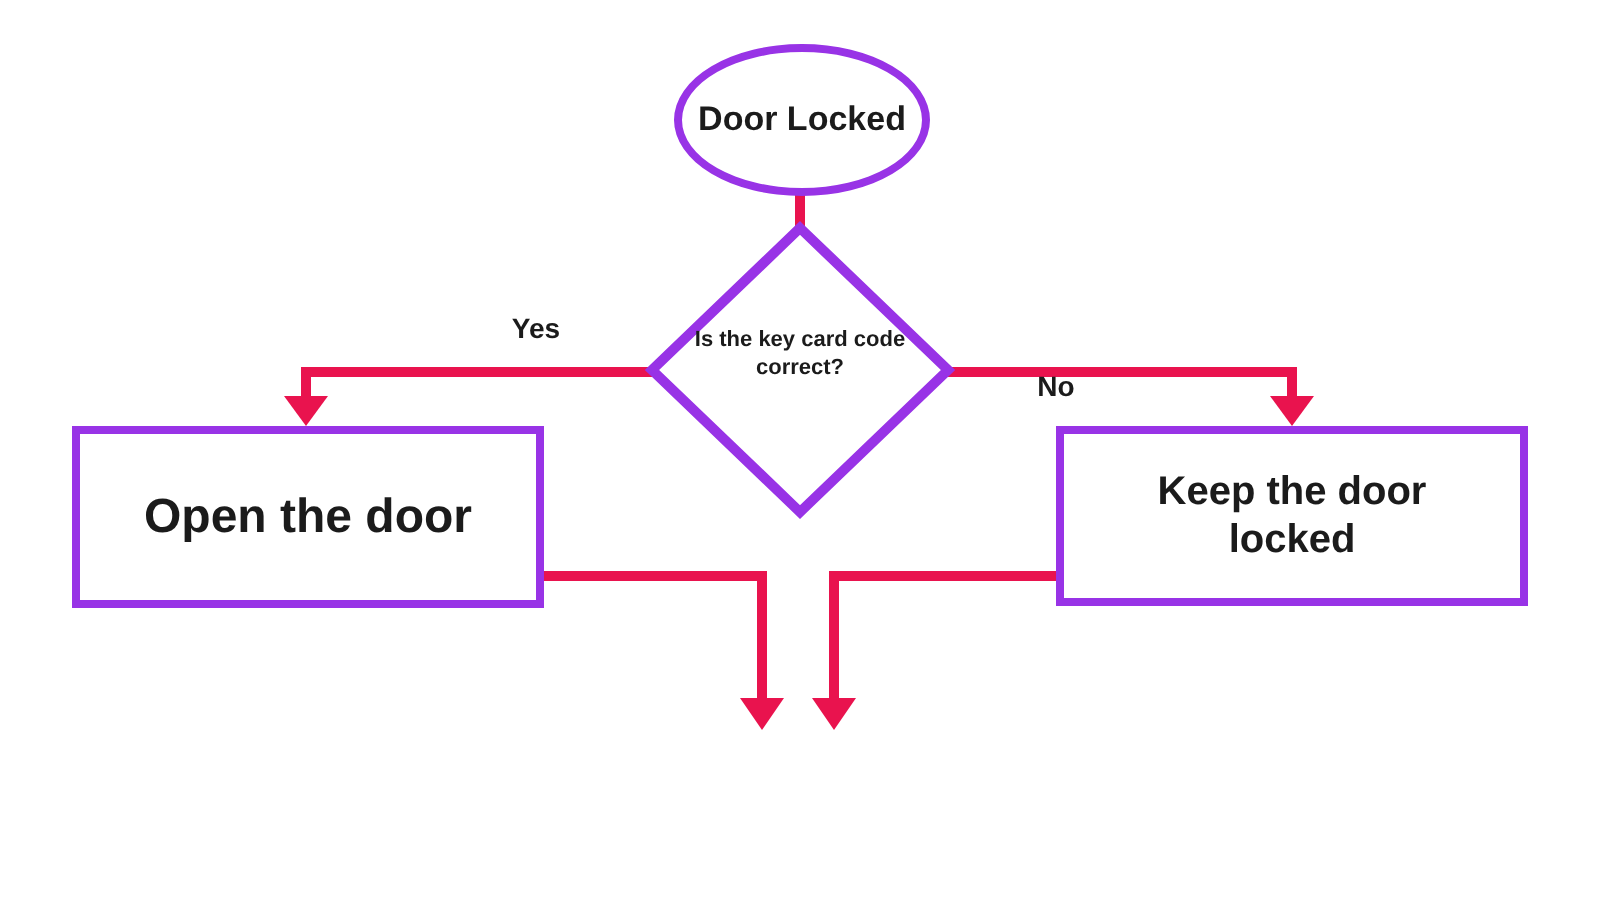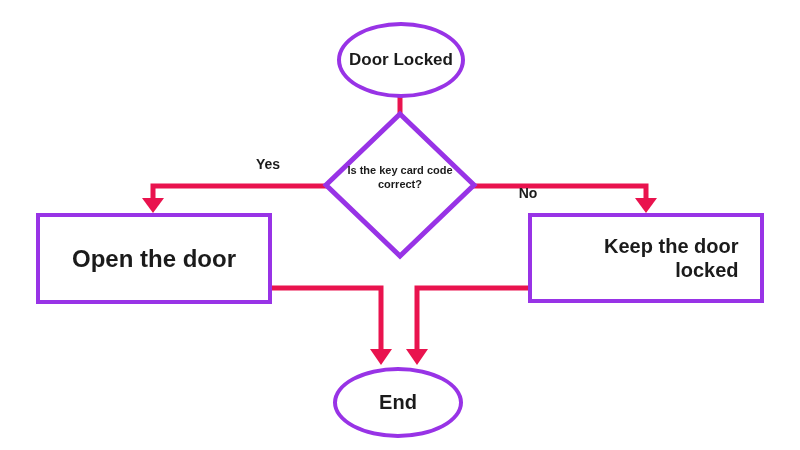--- a/index.html
+++ b/index.html
@@ -46,21 +46,21 @@
     background: var(--background);
     border: 4px solid var(--shape-border);
     font-weight: bold;
     color: var(--text);
   }
   .ellipse { border-radius: 50%; }
   .node-start { left: 337px; top: 22px;  width: 128px; height: 76px; font-size: 17px; justify-content: center; }
   .node-end   { left: 333px; top: 367px; width: 130px; height: 71px; font-size: 20px; }
   .node-open  { left: 36px;  top: 213px; width: 236px; height: 91px; font-size: 24px; }
   .node-keep  { left: 528px; top: 213px; width: 236px; height: 90px; font-size: 20px; line-height: 1.2; }
-  .node-keep span { display: inline-block; max-width: 185px; text-align: right; }
+  .node-keep span { display: inline-block; max-width: 185px; }
   .decision-label {
     position: absolute;
     left: 335px; top: 163px;
     width: 130px;
     text-align: center;
     font-weight: bold;
     font-size: 11px;
     line-height: 1.3;
     color: var(--text);
   }
@@ -113,17 +113,14 @@
   <div class="edge-label edge-label-no">No</div>
 
   <div class="node node-open">
     <span>Open the door</span>
   </div>
 
   <div class="node node-keep">
     <span>Keep the door locked</span>
   </div>
 
-  <div class="node ellipse node-end">
-    <span>End</span>
-  </div>
 
 </div>
 
 </body></html>

